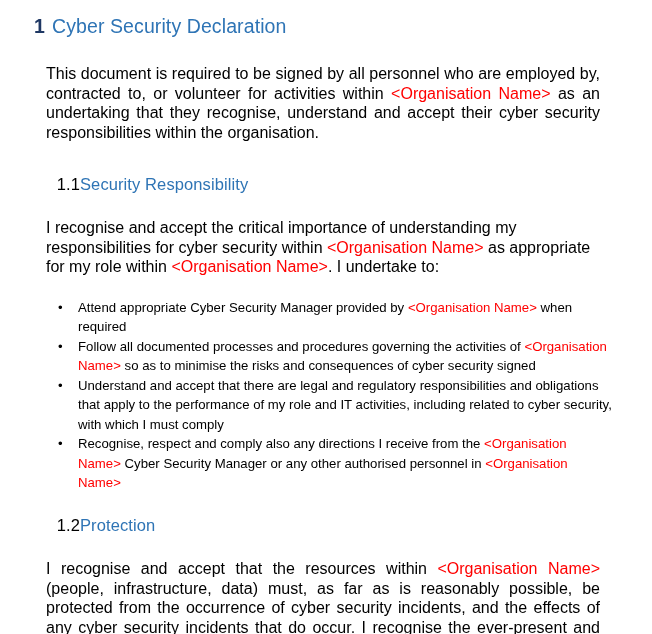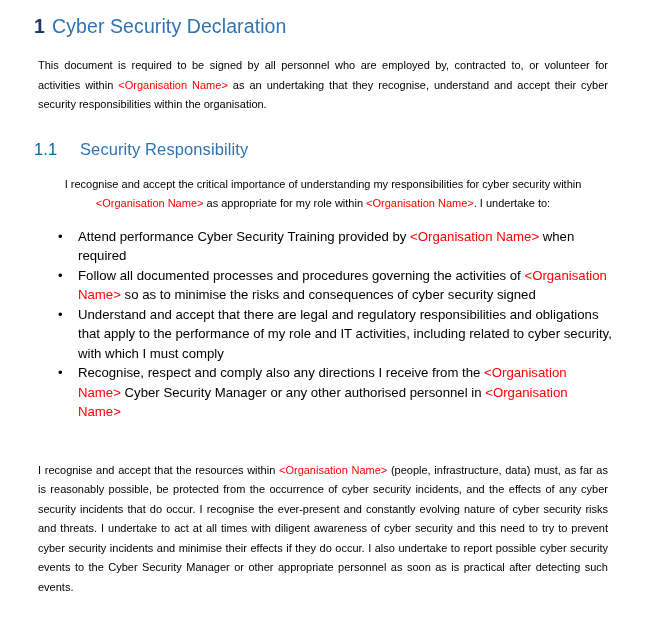--- a/index.html
+++ b/index.html
@@ -49,33 +49,34 @@
     line-height: 1.2;
     color: #2E74B5;
     font-weight: normal;
     margin: 0;
     white-space: nowrap;
     letter-spacing: 0.1px;
   }
   .h2 .num {
     display: inline-block;
     width: 46px;
-    color: #0369a1;
+    color: #000000;
+    text-align: right;
   }
 
   
   p.body {
-    font-size: 11px;
+    font-size: 16px;
     line-height: 19.5px;
-    margin: 4px;
+    margin: 12px;
     text-align: justify;
     text-justify: inter-word;
     color: #000000;
   }
-  p.body.left { text-align: center; }
+  p.body.left { text-align: left; }
 
   .red { color: #FF0000; }
 
   
   ul.bullets {
     list-style: none;
     margin: 0;
     padding: 0;
   }
   ul.bullets li {
@@ -124,34 +125,37 @@
     </h2>
 
     <div class="sp-b"></div>
 
     <p class="body left"><span>I recognise and accept the critical importance of understanding my responsibilities for cyber security within </span><span class="red">&lt;Organisation Name&gt;</span><span> as appropriate for my role within </span><span class="red">&lt;Organisation Name&gt;</span><span>. I undertake to:</span></p>
 
     <div class="sp-c"></div>
 
     <ul class="bullets">
       <li class="narrow">
-        <span class="dot">•</span><span>Attend performance Cyber Security Training provided by </span><span class="red">&lt;Organisation Name&gt;</span><span> when required</span>
+        <span class="dot">•</span><span>Attend appropriate Cyber Security Manager provided by </span><span class="red">&lt;Organisation Name&gt;</span><span> when required</span>
       </li>
       <li>
         <span class="dot">•</span><span>Follow all documented processes and procedures governing the activities of </span><span class="red">&lt;Organisation Name&gt;</span><span> so as to minimise the risks and consequences of cyber security signed</span>
       </li>
       <li>
         <span class="dot">•</span><span>Understand and accept that there are legal and regulatory responsibilities and obligations that apply to the performance of my role and IT activities, including related to cyber security, with which I must comply</span>
       </li>
       <li>
         <span class="dot">•</span><span>Recognise, respect and comply also any directions I receive from the </span><span class="red">&lt;Organisation Name&gt;</span><span> Cyber Security Manager or any other authorised personnel in </span><span class="red">&lt;Organisation Name&gt;</span>
       </li>
     </ul>
 
     <div class="sp-h"></div>
 
+    <h2 class="h2">
+      <span class="num">1.2</span><span>Protection</span>
+    </h2>
 
     <div class="sp-d"></div>
 
     <p class="body"><span>I recognise and accept that the resources within </span><span class="red">&lt;Organisation Name&gt;</span><span> (people, infrastructure, data) must, as far as is reasonably possible, be protected from the occurrence of cyber security incidents, and the effects of any cyber security incidents that do occur. I recognise the ever-present and constantly evolving nature of cyber security risks and threats. I undertake to act at all times with diligent awareness of cyber security and this need to try to prevent cyber security incidents and minimise their effects if they do occur. I also undertake to report possible cyber security events to the Cyber Security Manager or other appropriate personnel as soon as is practical after detecting such events.</span></p>
 
   </div>
 </div>
 
 </body></html>

